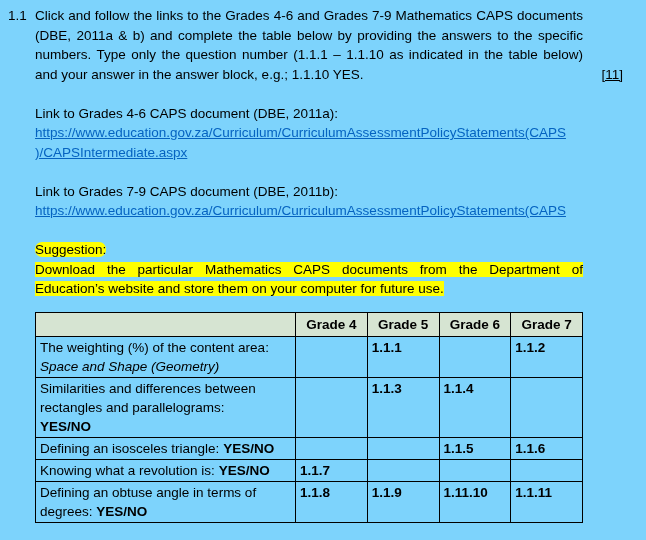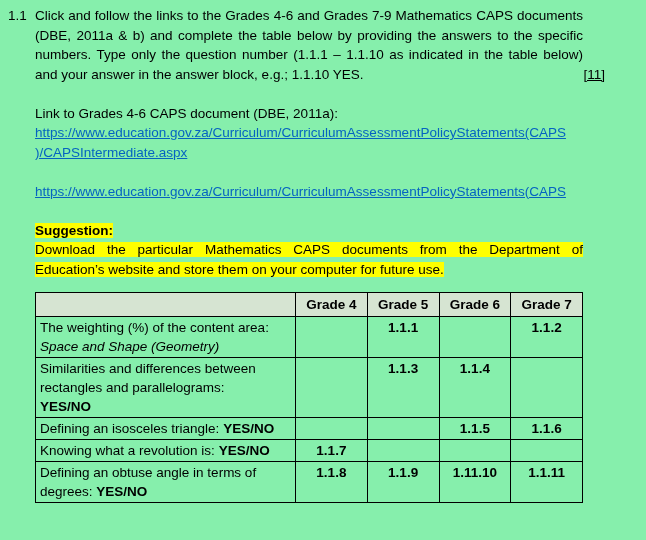--- a/index.html
+++ b/index.html
@@ -1,42 +1,42 @@
 <!DOCTYPE html>
 <html><head>
 <meta charset="utf-8">
 <style>
   html,body { margin:0; padding:0; background:#ffffff; }
   .page {
     position:relative;
     width:646px; height:540px;
     box-sizing:border-box;
     padding:6px 23px 0 8px;
-    background:#86efac;
+    background:#7dd3fc;
     overflow:hidden;
     font-family:"Liberation Sans","DejaVu Sans",sans-serif;
     font-size:13.5px;
     line-height:19.5px;
     color:#000000;
   }
   .q-row { display:flex; }
   .q-num { width:27px; flex:none; }
   .q-wrap { position:relative; width:588px; }
   .q-body { margin:0; width:548px; text-align:justify; }
-  .q-marks { position:absolute; right:18px; bottom:0;text-decoration:underline; }
+  .q-marks { position:absolute; right:0; bottom:0;text-decoration:underline; }
   .gap-b { margin-bottom:19.5px; }
   .indent { margin-left:27px; width:548px; }
   .link-block a.url {
     color:#0563c1;
     text-decoration:underline;
     cursor:pointer;
     word-break:break-all;
   }
   .hl { background:#ffff00; }
-  .bold { font-weight:bold; }
+  .bold { font-weight:normal;border-radius:7px; }
   .just-line { text-align:justify; text-align-last:justify; }
   .sugg { margin-bottom:13px; }
   table.answers {
     border-collapse:collapse;
     width:548px;
     table-layout:fixed;
     font-size:13.5px;
     line-height:19px;
   }
   table.answers th, table.answers td {
@@ -45,21 +45,21 @@
     vertical-align:top;
     overflow:hidden;
   }
   table.answers thead th {
     background:#d6e4d2;
     font-weight:bold;
     text-align:center;
     padding:2px 4px;
     margin-top:16px;
   }
-  td.num { text-align:center; font-weight:bold; }
+  td.num { text-align:left; font-weight:bold; }
   .ital { font-style:italic; }
   .blk { display:block; }
   b { font-weight:bold; }
 </style>
 </head>
 <body>
 
 <div class="page">
 
   <div class="q-row gap-b">
@@ -71,20 +71,21 @@
   </div>
 
   <div class="indent">
 
     <div class="link-block gap-b">
       <div>Link to Grades 4-6 CAPS document (DBE, 2011a):</div>
       <a class="url"><span>https://www.education.gov.za/Curriculum/CurriculumAssessmentPolicyStatements(CAPS</span><br><span>)/CAPSIntermediate.aspx</span></a>
     </div>
 
     <div class="link-block gap-b">
+      <div>Link to Grades 7-9 CAPS document (DBE, 2011b):</div>
       <a class="url"><span>https://www.education.gov.za/Curriculum/CurriculumAssessmentPolicyStatements(CAPS</span><br></a>
     </div>
 
     <div class="sugg">
       <div><span class="hl bold">Suggestion:</span></div>
       <div class="just-line"><span class="hl">Download the particular Mathematics CAPS documents from the Department of</span></div>
       <div><span class="hl">Education’s website and store them on your computer for future use.</span></div>
     </div>
 
     <table class="answers">

